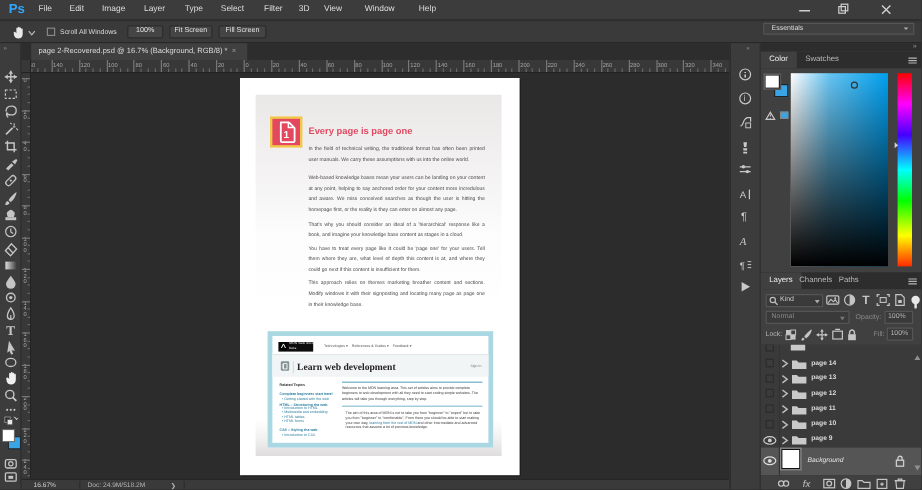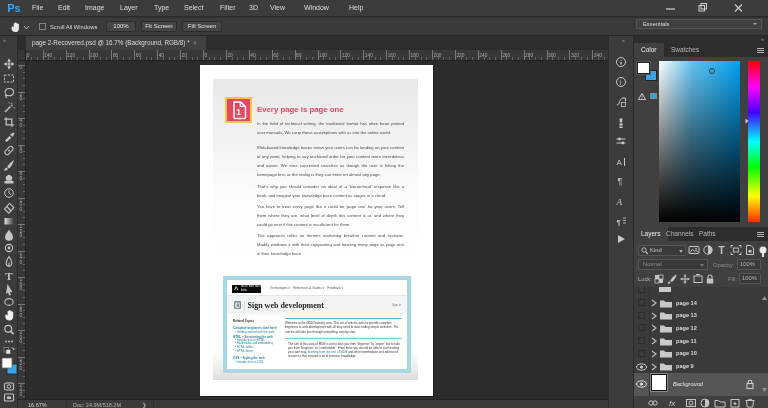--- a/index.html
+++ b/index.html
@@ -416,21 +416,21 @@
           <path d="M2.5 6 l1.7 -3.4 1.7 3.4" stroke="#fff" stroke-width="0.8" fill="none"></path>
         </svg>
       <div class="t" style="left:14px;top:5.5px;color:#f0f0f0;font-size:2.7px;line-height:3.5px;letter-spacing:.2px">MDN web docs<br>beta</div>
       <div class="t" style="left:43px;top:6.5px;color:#555">Technologies ▾ &nbsp;&nbsp; References &amp; Guides ▾ &nbsp;&nbsp; Feedback ▾</div>
       <div style="position:absolute;left:0;top:15px;width:180px;height:19px;background:#f2f5f5;border-top:1px solid #e2e8e8"></div>
       <div style="position:absolute;left:6.5px;top:21px;width:7px;height:8.5px;background:#859395;border-radius:1px"></div>
       <svg width="7" height="8.5" style="left:6.5px;top:21px">
           <path d="M2.2 2 h3 v4.5 h-3 z M2.2 2 c-0.7 0 -0.7 4.5 0 4.5" fill="none" stroke="#fff" stroke-width="0.7"></path>
         </svg>
       <div style="position:absolute;left:16.5px;top:21px;width:1px;height:10px;background:#d5dcdc"></div>
-      <div style="position:absolute;left:20.5px;top:21px;font-family:'Liberation Serif',serif;font-weight:bold;font-size:8px;color:#222">Sign web development</div>
+      <div style="position:absolute;left:20.5px;top:21px;font-family:'Liberation Serif',serif;font-weight:bold;font-size:8px;color:#222">Learn web development</div>
       <div class="t" style="left:165px;top:23px;color:#777">Sign in</div>
 
       <div class="t" style="left:6px;top:39.5px;color:#333;font-weight:bold">Related Topics</div>
       <div class="t bl" style="left:6px;top:46px;font-weight:bold">Complete beginners start here!</div>
       <div class="t bl" style="left:8px;top:50.5px">• Getting started with the web</div>
       <div class="t bl" style="left:6px;top:55.5px;font-weight:bold">HTML – Structuring the web</div>
       <div class="t bl" style="left:8px;top:58px">• Introduction to HTML</div>
       <div class="t bl" style="left:8px;top:61.7px">• Multimedia and embedding</div>
       <div class="t bl" style="left:8px;top:65.4px">• HTML tables</div>
       <div class="t bl" style="left:8px;top:69.1px">• HTML forms</div>

